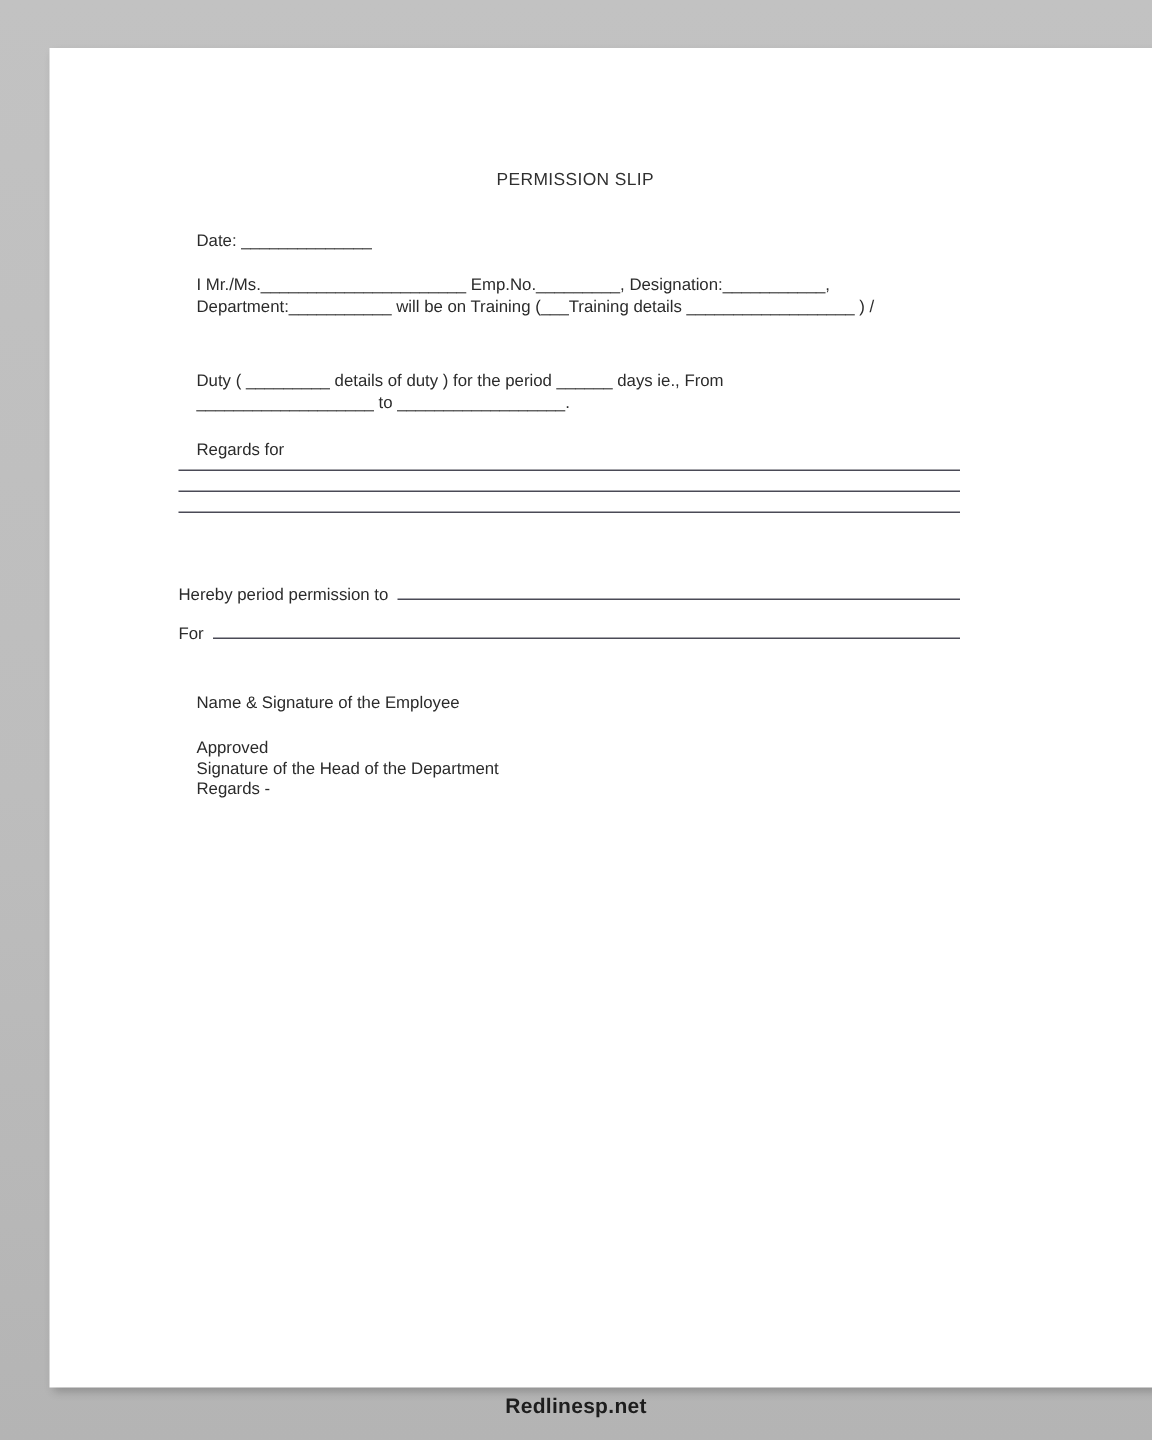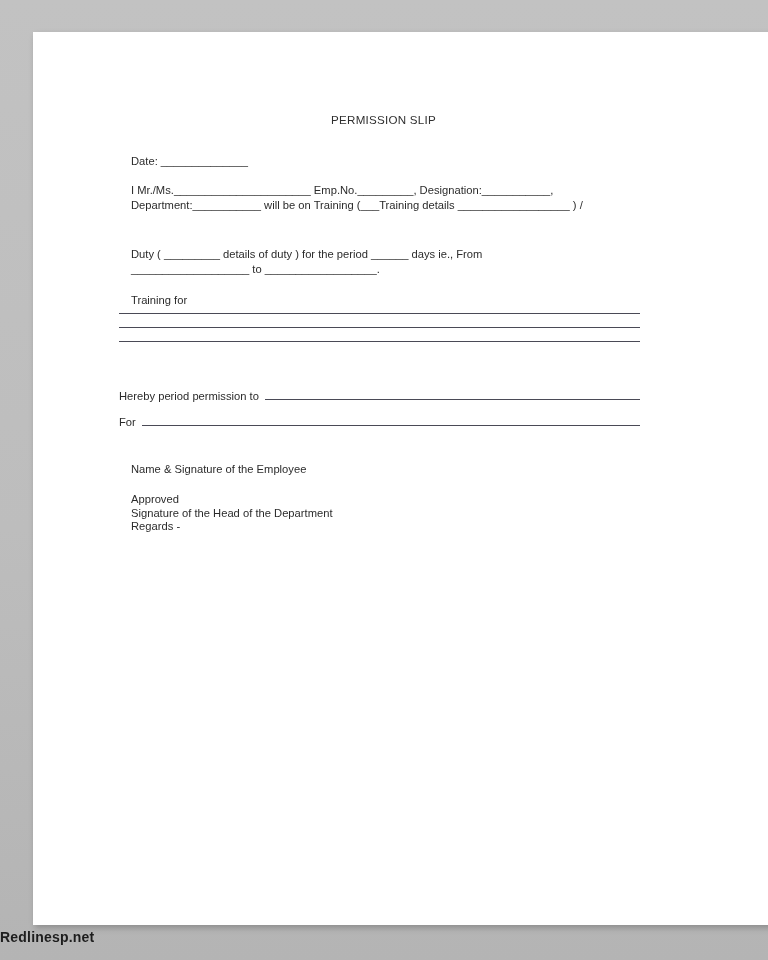--- a/index.html
+++ b/index.html
@@ -94,41 +94,42 @@
   }
   .row-hereby { position: absolute; left: 86px; top: 356px; width: 521px; }
   .row-for    { position: absolute; left: 86px; top: 382px; width: 521px; }
 
   
   #footer-brand {
     position: absolute;
     left: 0;
     top: 929px;
     width: 768px;
+    text-align: center;
     font-size: 14px;
     font-weight: bold;
     color: #1d1d1d;
     letter-spacing: 0.2px;
   }
 </style>
 </head>
 <body>
 
 <div id="page-sheet">
   <div id="doc-body">
 
     <div class="doc-title">PERMISSION SLIP</div>
 
     <div class="tblock blk-date">Date: ______________</div>
 
     <div class="tblock blk-intro"><span>I Mr./Ms.______________________ Emp.No._________, Designation:___________,</span><br><span>Department:___________ will be on Training (___Training details __________________ ) /</span></div>
 
     <div class="tblock blk-duty"><span>Duty ( _________ details of duty ) for the period ______ days ie., From</span><br><span>___________________ to __________________.</span></div>
 
-    <div class="tblock blk-request">Training for</div>
+    <div class="tblock blk-request">Regards for</div>
 
     <div class="rule-stack">
       <div class="rule"></div>
       <div class="rule"></div>
       <div class="rule"></div>
     </div>
 
     <div class="inline-row row-hereby">
       <span class="lbl">Hereby period permission to</span>
       <span class="fill"></span>

